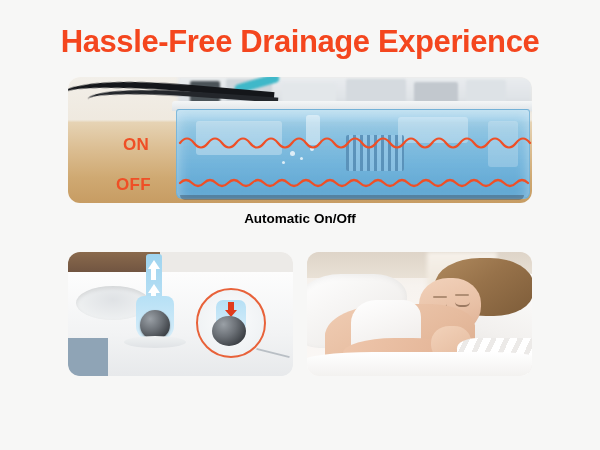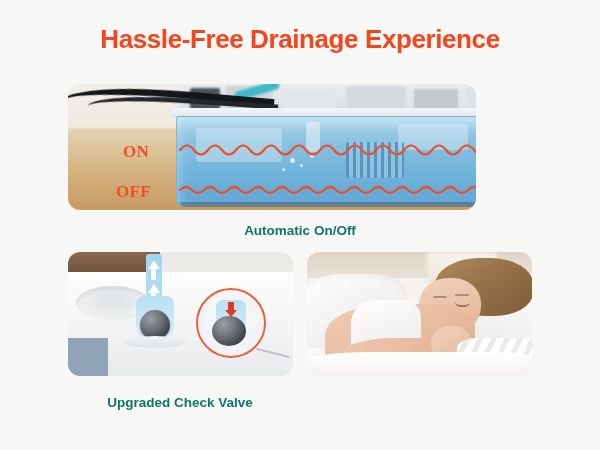--- a/index.html
+++ b/index.html
@@ -15,40 +15,39 @@
     position: relative;
   }
 
   
   .page-title {
     position: absolute;
     top: 24px;
     left: 0;
     width: 600px;
     text-align: center;
-    font-size: 26px;
+    font-size: 31px;
     font-weight: bold;
     letter-spacing: -0.4px;
     color: #f4461e;
     white-space: nowrap;
   }
 
   
   .panel {
     position: absolute;
     border-radius: 12px;
     overflow: hidden;
     background: #ffffff;
   }
   .panel-top {
     left: 68px;
-    top: 84px;
-    width: 408px;
+    top: 77px;
+    width: 464px;
     height: 126px;
-    font-family: Liberation Serif, serif;
   }
   .panel-bl {
     left: 68px;
     top: 252px;
     width: 225px;
     height: 124px;
   }
   .panel-br {
     left: 307px;
     top: 252px;
@@ -330,23 +329,22 @@
     position: absolute; left: 150px; top: 86px; width: 80px; height: 40px;
     background: repeating-linear-gradient(115deg,#ffffff 0 7px,#eceae8 7px 12px);
     border-radius: 26% 10% 0 0;
   }
 
   
   .caption { position: absolute; text-align: center; }
   .caption-head {
     font-size: 13.5px;
     font-weight: bold;
-    color: #0f766e;
+    color: #000000;
     white-space: nowrap;
-    margin-top: 12px;
   }
   .caption-sub {
     font-size: 12.5px;
     color: #1d1d1d;
     margin-top: 3px;
     white-space: nowrap;
   }
   .cap-top { left: 0; top: 211px; width: 600px; }
   .cap-bl  { left: 40px; top: 383px; width: 280px; }
   .cap-br  { left: 280px; top: 383px; width: 280px; }
@@ -440,17 +438,16 @@
     <div class="sl-body"></div>
     <div class="sl-top"></div>
     <div class="sl-arm"></div>
     <div class="sl-hand"></div>
     <div class="sl-sheet-fold"></div>
     <div class="sl-duvet"></div>
   </div>
 </div>
 
 <div class="caption cap-bl">
-  <div class="caption-head">Upgraded Check Valve</div>
 </div>
 
 <div class="caption cap-br">
 </div>
 
 </body></html>

